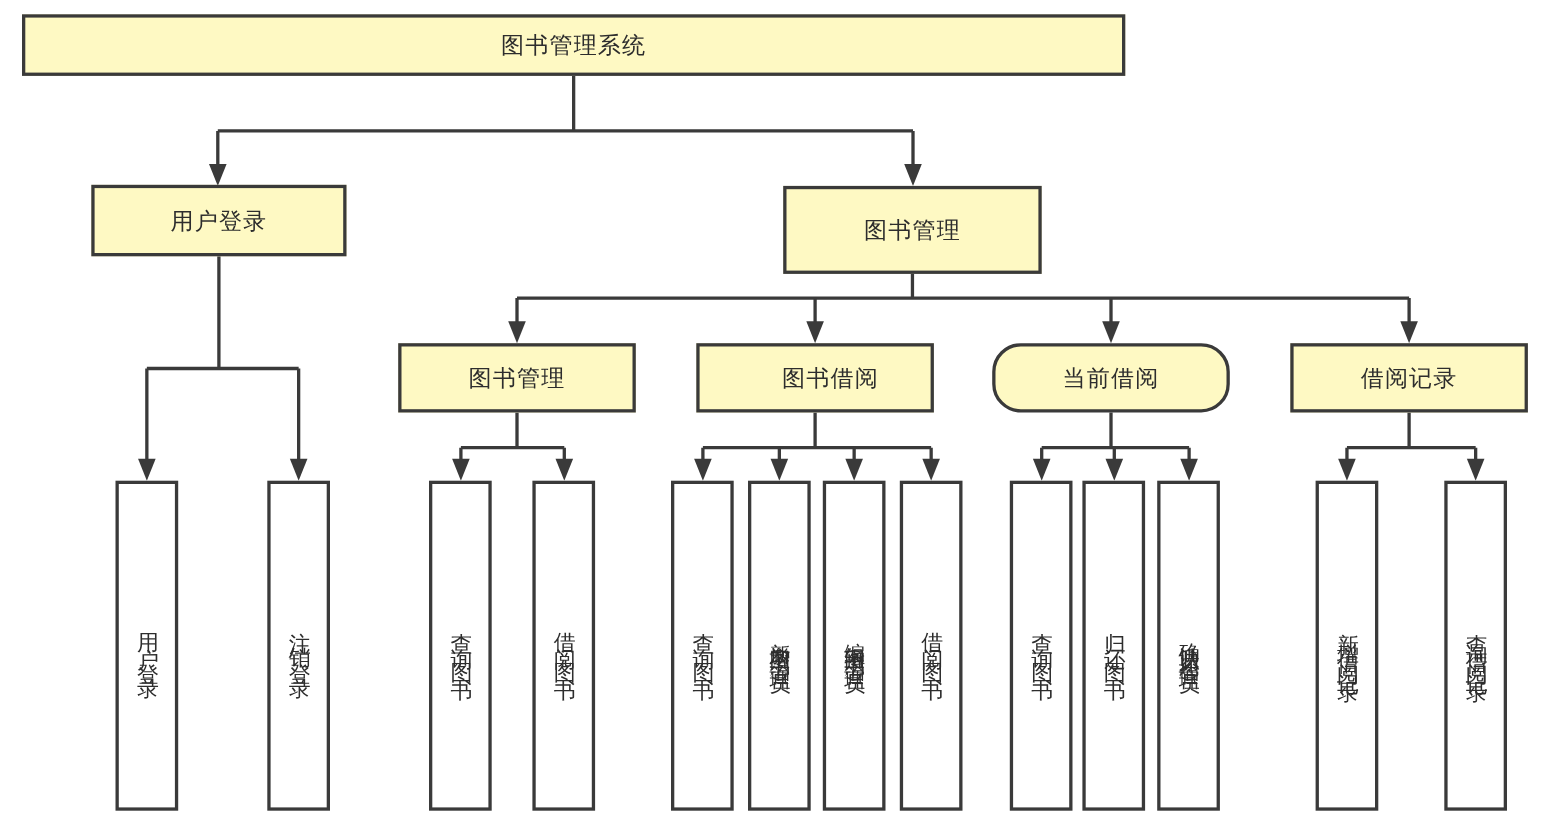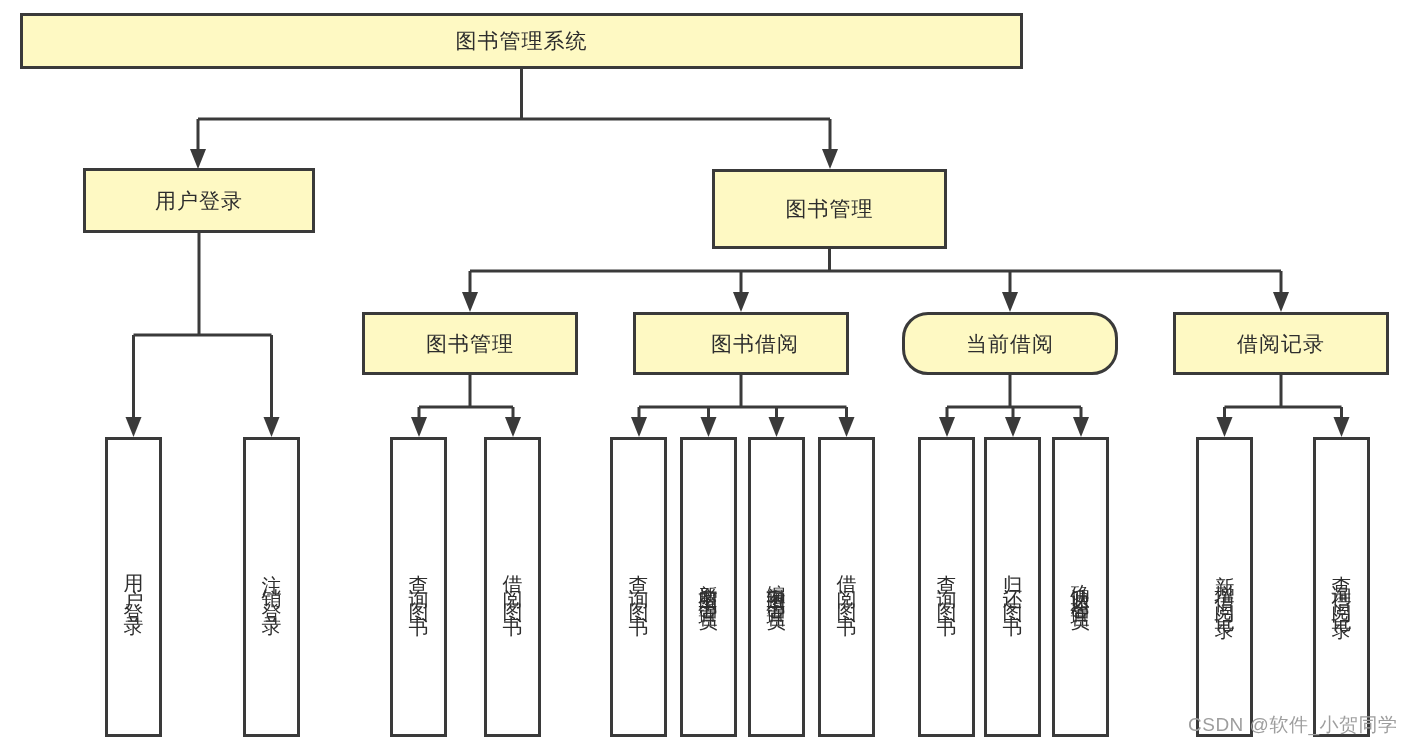--- a/index.html
+++ b/index.html
@@ -179,15 +179,14 @@
     <span class="vlabel long">确认归还（管理员）</span>
   </div>
 
   <div class="leaf" style="left:1196px; top:437px;">
     <span class="vlabel med">新增借阅记录</span>
   </div>
   <div class="leaf" style="left:1313px; top:437px;">
     <span class="vlabel med">查询借阅记录</span>
   </div>
 
-  <div class="watermark">CSDN @软件_小贺同学</div>
 
 </div>
 
 </body></html>

